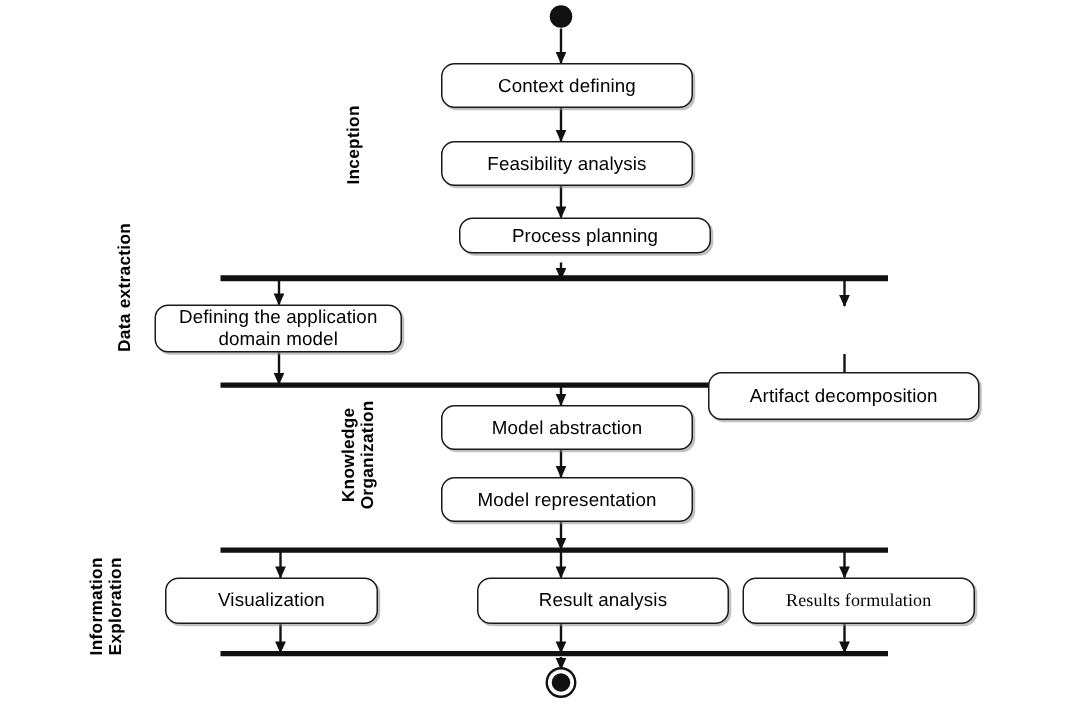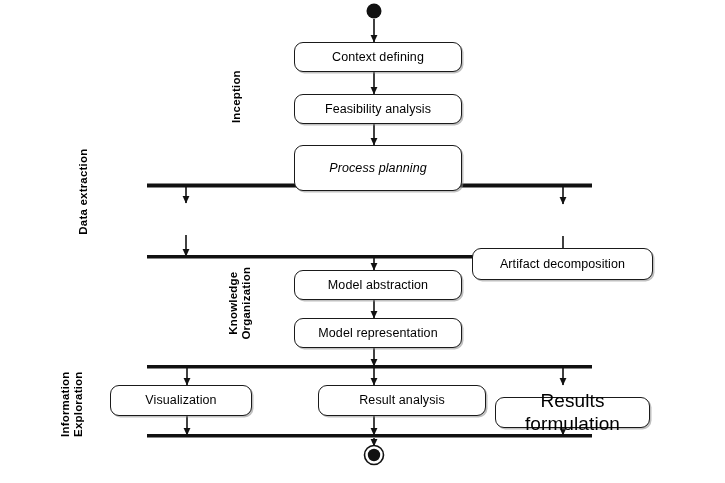--- a/index.html
+++ b/index.html
@@ -36,23 +36,22 @@
     justify-content: center;
     text-align: center;
     color: #000000;
     font-family: "Liberation Sans", sans-serif;
     font-size: 12.5px;
     line-height: 1.18;
     letter-spacing: 0.1px;
     box-shadow: 1.5px 1.5px 0 rgba(140,140,140,0.55);
   }
   .node.serif {
-    font-family: Liberation Sans, sans-serif;
-    font-size: 19px;
-    margin-top: 12px;
+    font-family: Liberation Serif, serif;
+    font-size: 12px;
   }
   .node .node-label {
     padding: 0 4px;
     white-space: pre-line;
   }
   
   .phase-label {
     position: absolute;
     color: #000000;
     font-family: "Liberation Sans", sans-serif;
@@ -143,24 +142,28 @@
 Exploration</div>
 
   <div class="node" style="left:294px; top:42px; width:168px; height:30px;">
     <span class="node-label">Context defining</span>
   </div>
 
   <div class="node" style="left:294px; top:94px; width:168px; height:30px;align-items:center;">
     <span class="node-label">Feasibility analysis</span>
   </div>
 
-  <div class="node" style="left:294px; top:145px; width:168px; height:46px;font-style:italic;">
+  <div class="node" style="left:306px; top:145px; width:168px; height:24px;">
     <span class="node-label">Process planning</span>
   </div>
 
+  <div class="node" style="left:103px; top:203px; width:165px; height:32px;">
+    <span class="node-label">Defining the application
+domain model</span>
+  </div>
 
   <div class="node" style="left:472px; top:204px; width:181px; height:32px;margin-top:44px;">
     <span class="node-label">Artifact decomposition</span>
   </div>
 
   <div class="node" style="left:294px; top:270px; width:168px; height:30px;align-items:center;">
     <span class="node-label">Model abstraction</span>
   </div>
 
   <div class="node" style="left:294px; top:318px; width:168px; height:30px;">

